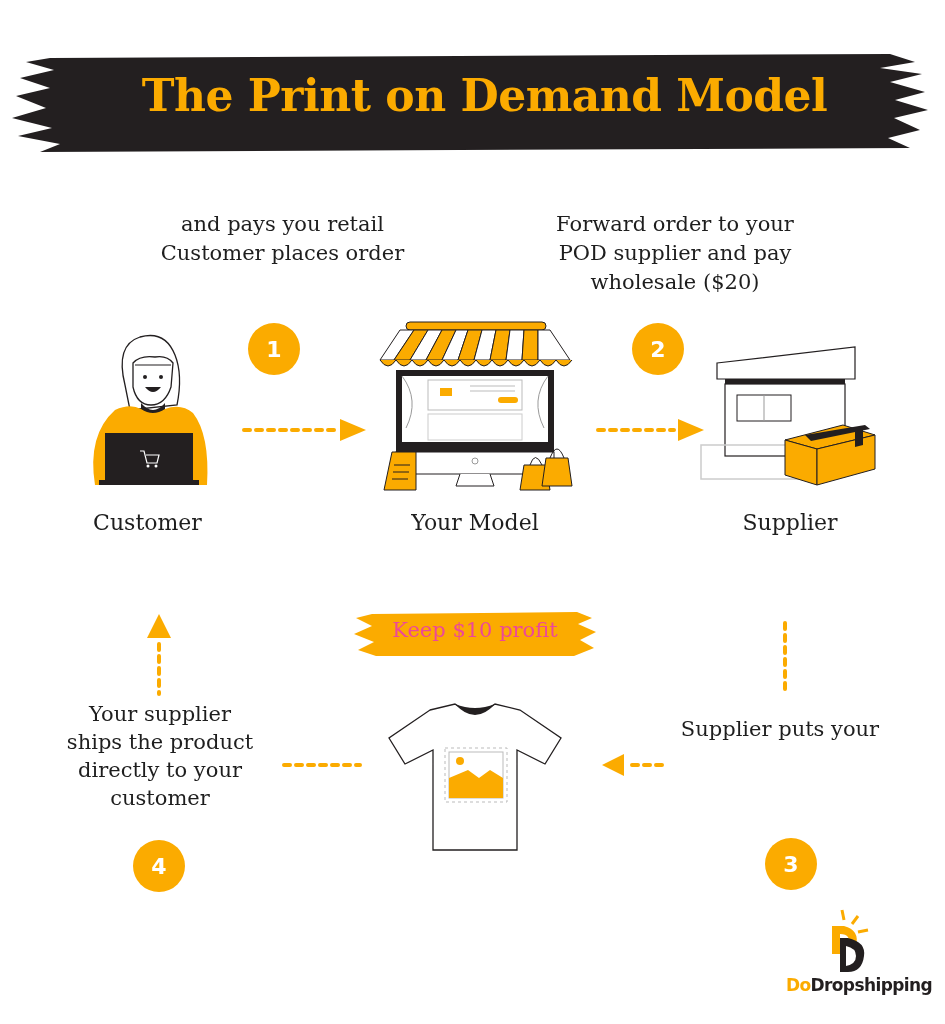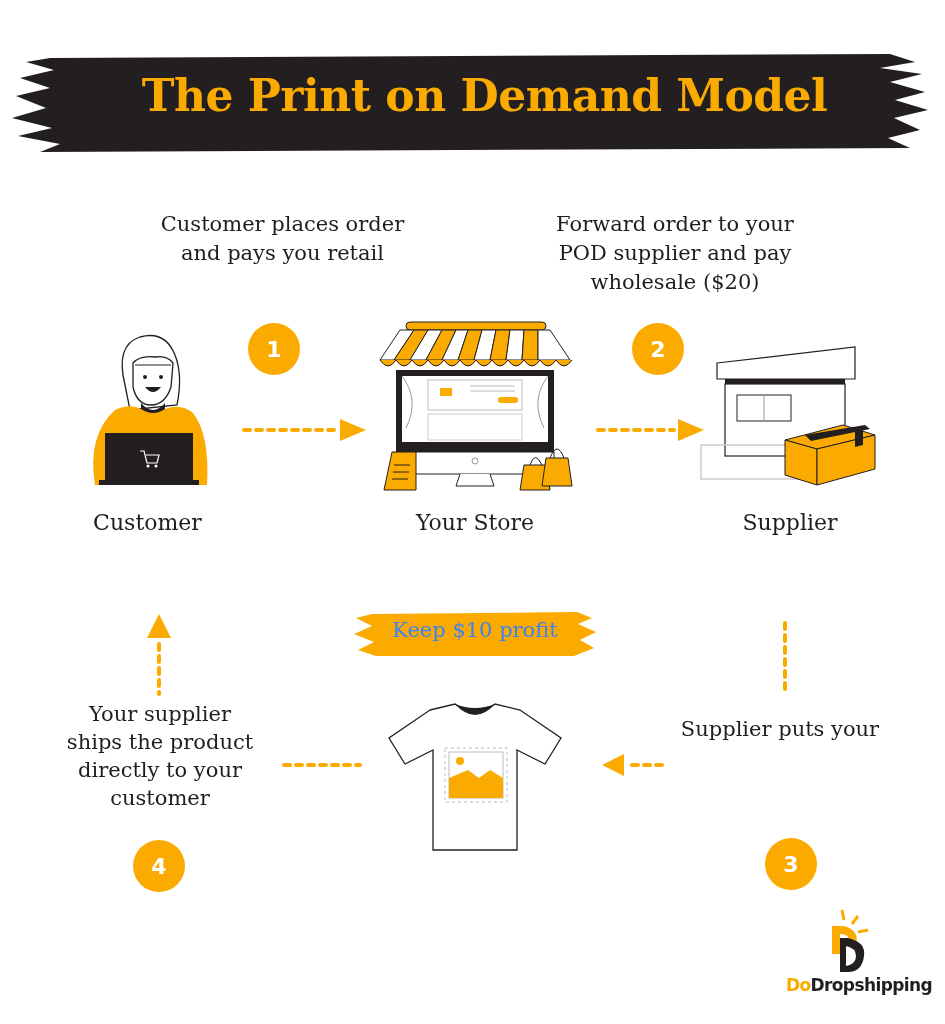--- a/index.html
+++ b/index.html
@@ -9,33 +9,33 @@
   .title-banner { left:10px; top:48px; width:925px; height:108px; }
   .title-text { left:12px; top:70px; width:945px; text-align:center;
                 font-family:"DejaVu Serif", serif; font-weight:bold;
                 font-size:44px; color:#fbab00; letter-spacing:-0.5px; }
   .caption { text-align:center; font-size:21px; line-height:29px; color:#1e1e1e; }
   .label { text-align:center; font-size:22px; color:#1e1e1e; }
   .badge { width:52px; height:52px; border-radius:50%; background:#fbab00;
            color:#ffffff; font-family:"DejaVu Sans", sans-serif; font-weight:bold;
            font-size:22px; display:flex; align-items:center; justify-content:center; }
   .profit-text { left:360px; top:618px; width:230px; text-align:center;
-                 font-size:21px; color:#3b82f6; }
+                 font-size:21px; color:#ec4899; }
 </style>
 </head>
 <body>
 
 <svg class="abs title-banner" viewBox="0 0 925 108" preserveAspectRatio="none">
   <path d="M40 10 L880 6 L905 14 L870 20 L912 26 L880 34 L915 44 L885 52 L918 62 L884 70 L910 82 L878 90 L900 100 L30 104 L50 96 L8 88 L42 80 L2 70 L36 60 L6 48 L40 40 L10 30 L44 22 L16 14 Z" fill="#231f20"></path>
 </svg>
 <div class="abs title-text">The Print on Demand Model</div>
 
 <div class="abs caption" style="left:130px; top:210px; width:305px;">
+  <div>and pays you retail</div>
   <div>Customer places order</div>
-  <div>and pays you retail</div>
 </div>
 
 <div class="abs caption" style="left:525px; top:210px; width:300px;">
   <div>Forward order to your</div>
   <div>POD supplier and pay</div>
   <div>wholesale ($20)</div>
 </div>
 
 <div class="abs badge" style="left:248px; top:323px;">1</div>
 <div class="abs badge" style="left:632px; top:323px;">2</div>
@@ -113,21 +113,21 @@
   <line x1="69" y1="50" x2="69" y2="76" stroke="#999"></line>
   <rect x="6" y="100" width="100" height="34" fill="none" stroke="#ccc" stroke-width="1.5"></rect>
   <path d="M90 95 L148 80 L180 90 L122 104 Z" fill="#fbab00" stroke="#231f20"></path>
   <path d="M90 95 L122 104 L122 140 L90 130 Z" fill="#fbab00" stroke="#231f20"></path>
   <path d="M122 104 L180 90 L180 124 L122 140 Z" fill="#fbab00" stroke="#231f20"></path>
   <path d="M110 90 L170 80 L175 84 L116 96 Z" fill="#231f20"></path>
   <path d="M160 86 L168 84 L168 100 L160 102 Z" fill="#231f20"></path>
 </svg>
 
 <div class="abs label" style="left:60px; top:510px; width:175px;">Customer</div>
-<div class="abs label" style="left:385px; top:510px; width:180px;">Your Store</div>
+<div class="abs label" style="left:385px; top:510px; width:180px;">Your Model</div>
 <div class="abs label" style="left:700px; top:510px; width:180px;">Supplier</div>
 
 <svg class="abs" style="left:352px; top:610px; width:245px; height:48px;" viewBox="0 0 245 48" preserveAspectRatio="none">
   <path d="M20 4 L225 2 L240 8 L226 14 L244 22 L228 30 L242 38 L222 46 L24 46 L6 40 L22 32 L2 24 L20 16 L4 8 Z" fill="#fbab00"></path>
 </svg>
 <div class="abs profit-text">Keep $10 profit</div>
 
 <svg class="abs" style="left:146px; top:612px; width:26px; height:85px;" viewBox="0 0 26 85">
   <polygon points="13,2 25,26 1,26" fill="#fbab00"></polygon>
   <line x1="13" y1="32" x2="13" y2="82" stroke="#fbab00" stroke-width="4" stroke-dasharray="6 6" stroke-linecap="round"></line>

